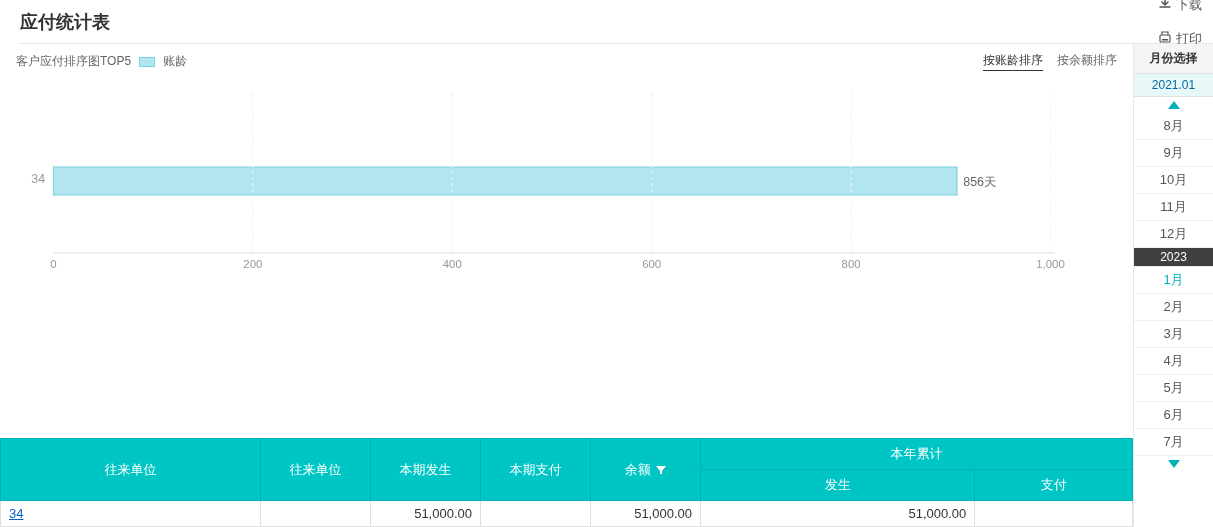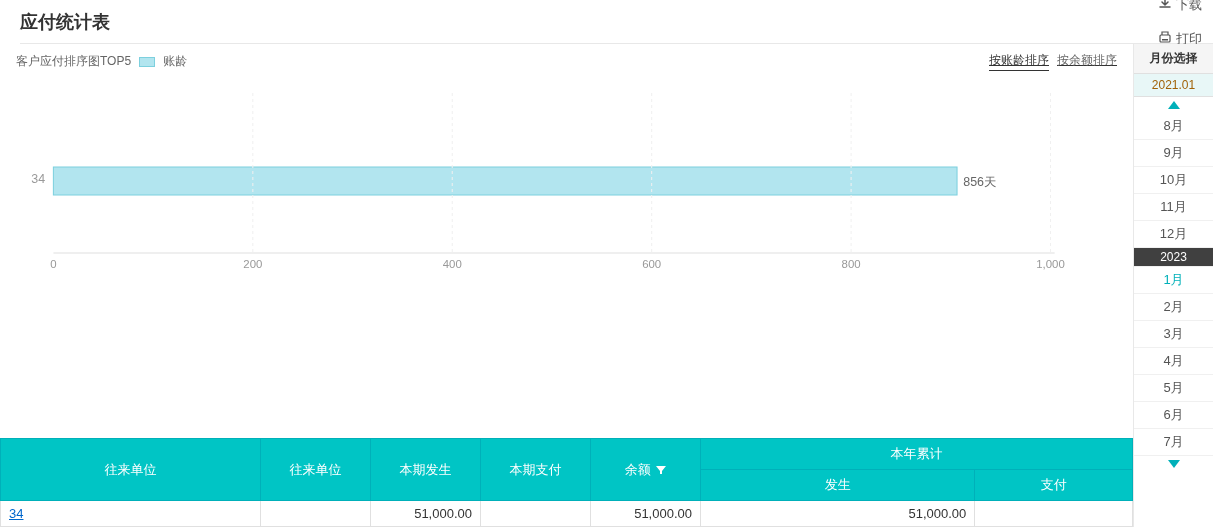--- a/index.html
+++ b/index.html
@@ -19,37 +19,37 @@
     
     .main-content { display: flex; flex: 1; overflow: hidden; }
 
     
     .chart-area { flex: 1; display: flex; flex-direction: column; overflow: hidden; }
 
     
     .chart-header { display: flex; align-items: center; justify-content: space-between; padding: 8px 16px; }
     .chart-legend { display: flex; align-items: center; gap: 8px; font-size: 12px; color: #666; }
     .legend-box { width: 16px; height: 10px; background: #b2e5ef; border: 1px solid #7dd0de; }
-    .sort-btns { display: flex; gap: 8px; text-decoration: underline; }
+    .sort-btns { display: flex; gap: 14px; }
     .sort-btn { font-size: 12px; color: #666; cursor: pointer; text-decoration: none; border-bottom: 1px solid transparent; padding-bottom: 1px; }
     .sort-btn.active { color: #333; border-bottom: 1px solid #333; }
 
     
     .table-area { margin-top: auto; }
     .data-table { width: 100%; border-collapse: collapse; }
     .data-table th { background: #00c5c5; color: #fff; text-align: center; padding: 6px 8px; font-size: 13px; font-weight: normal; border: 1px solid #00b0b9; margin-left: 28px; }
     .data-table td { text-align: right; padding: 5px 8px; font-size: 13px; border: 1px solid #e0e0e0; background: #fff; }
     .data-table td.left { text-align: left; }
     .data-table td a { color: #0066cc; text-decoration: underline; }
     .th-group { text-align: center; }
 
     
     .sidebar { width: 80px; border-left: 1px solid #e8e8e8; display: flex; flex-direction: column; background: #fff; font-size: 13px; overflow-y: auto; flex-shrink: 0; }
     .sidebar-header { background: #f5f5f5; padding: 6px 8px; color: #333; font-weight: bold; font-size: 12px; border-bottom: 1px solid #e0e0e0; text-align: center; }
-    .sidebar-current { background: #e8f7f7; padding: 4px 8px; color: #a16207; font-size: 12px; text-align: center; border-bottom: 1px solid #e0e0e0; }
+    .sidebar-current { background: #e8f7f7; padding: 4px 8px; color: #0369a1; font-size: 12px; text-align: center; border-bottom: 1px solid #e0e0e0; }
     .sidebar-nav { display: flex; justify-content: center; align-items: center; padding: 4px; cursor: pointer; }
     .sidebar-month { padding: 4px 8px; text-align: center; font-size: 13px; color: #555; cursor: pointer; border-bottom: 1px solid #f0f0f0; }
     .sidebar-month.year-label { background: #404040; color: #fff; padding: 2px 8px; font-size: 12px; }
     .sidebar-month.active { color: #00b0b9; }
 
     .chevron-icon { display: inline-block; width: 0; height: 0; }
     .chevron-up { border-left: 6px solid transparent; border-right: 6px solid transparent; border-bottom: 8px solid #00b0b9; }
     .chevron-down { border-left: 6px solid transparent; border-right: 6px solid transparent; border-top: 8px solid #00b0b9; }
 
     

